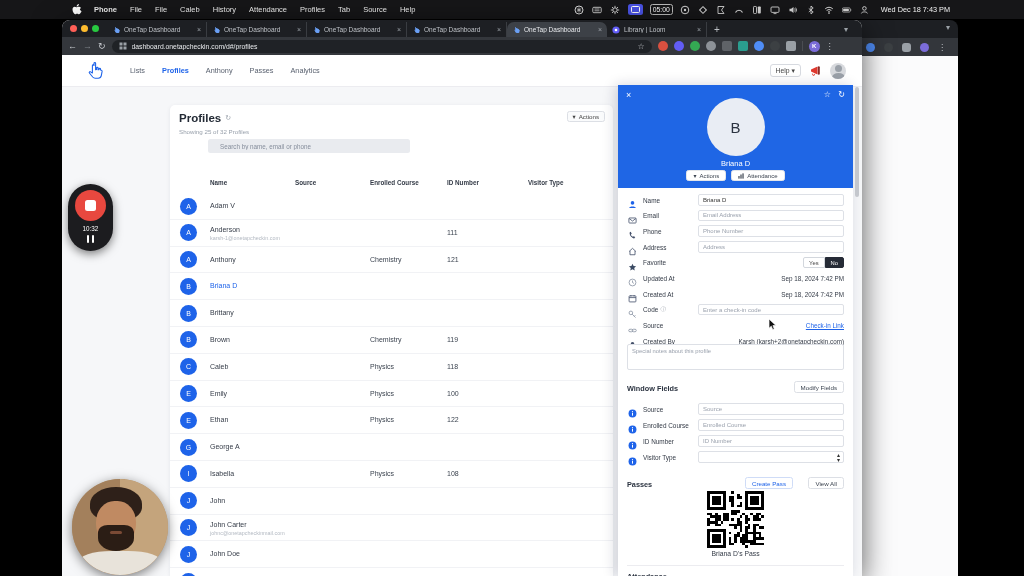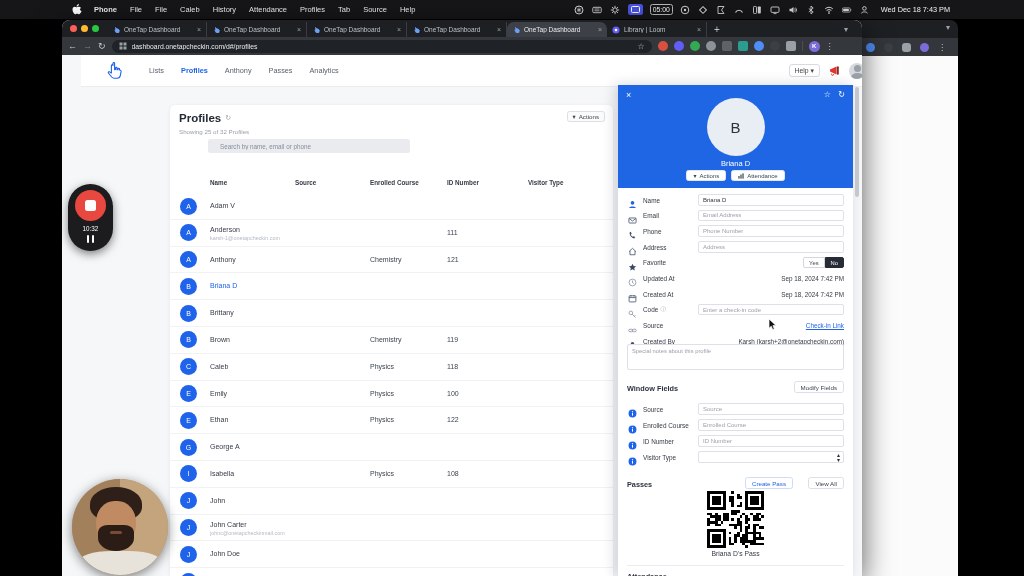--- a/index.html
+++ b/index.html
@@ -59,21 +59,21 @@
   .ext{width:10px;height:10px;border-radius:50%;display:flex;align-items:center;justify-content:center;}
   .ext.square{border-radius:2px;}
   .ext-sep{width:1px;height:10px;background:#4a4d52;}
   .kav{width:11px;height:11px;border-radius:50%;background:#7b6cd9;color:#fff;font-size:6px;
     display:flex;align-items:center;justify-content:center;font-weight:bold;}
   .dots3{color:#c6c9ce;font-size:8px;letter-spacing:0;}
 
   
   .page{position:absolute;left:0;top:35px;width:800px;height:521px;background:#f6f7f9;}
   .site-nav{position:absolute;left:0;top:0;width:800px;height:32px;background:#fff;border-bottom:1px solid #ececf0;
-    display:flex;align-items:center;margin-left:19px;}
+    display:flex;align-items:center;}
   .logo{margin-left:24px;width:18px;height:20px;display:flex;}
   .nav-items{display:flex;gap:17px;margin-left:26px;font-size:7.3px;color:#5a6270;}
   .nav-items .nitem.active{color:#1e63e9;font-weight:bold;}
   .nav-right{position:absolute;right:16px;display:flex;align-items:center;gap:9px;}
   .help-btn{border:1px solid #d7dae0;border-radius:3px;height:13px;padding:0 5px;font-size:6.8px;color:#444;
     display:flex;align-items:center;gap:2px;background:#fff;}
   .promo-ico{width:11px;height:11px;display:flex;}
   .user-av{width:16px;height:16px;border-radius:50%;background:#d7d9dd;overflow:hidden;position:relative;}
   .user-av:before{content:"";position:absolute;left:4.5px;top:2.5px;width:7px;height:7px;border-radius:50%;background:#9aa0a8;}
   .user-av:after{content:"";position:absolute;left:1.5px;top:10px;width:13px;height:9px;border-radius:50%;background:#9aa0a8;}

